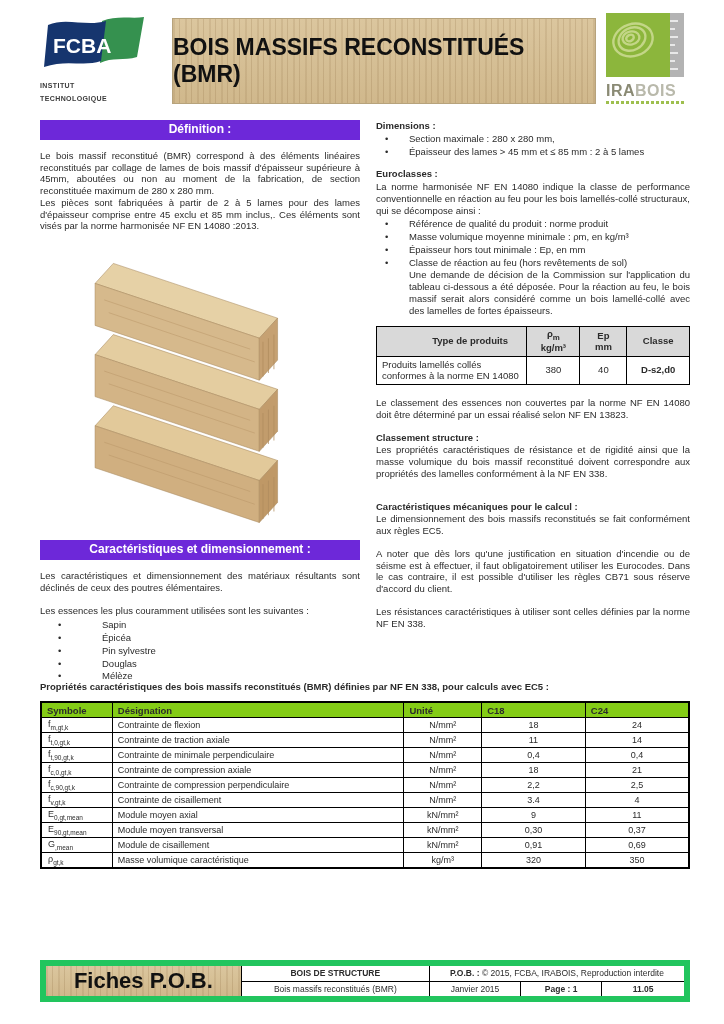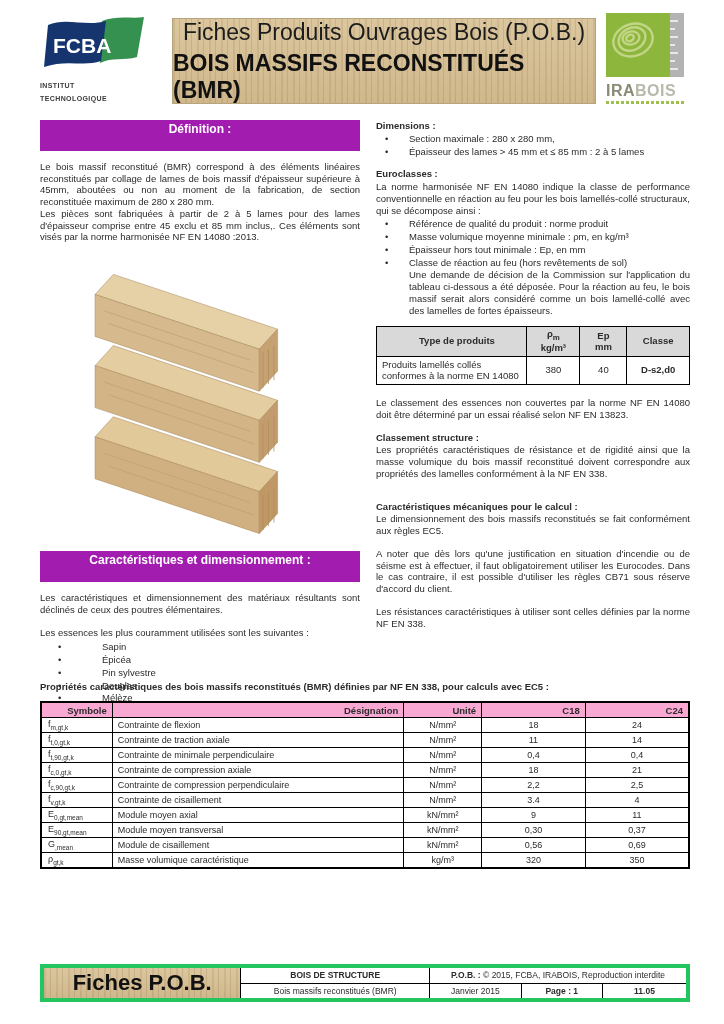--- a/index.html
+++ b/index.html
@@ -22,56 +22,56 @@
   .ira-word{font-size:16px;letter-spacing:.5px;margin-top:1px;}
   .ira-a{color:#8a8a74;font-weight:bold;}
   .ira-b{color:#b9b9ab;font-weight:bold;}
   .ira-tag{height:3px;margin-top:1px;background:repeating-linear-gradient(90deg,#9ebf4e 0 3px,#fff 3px 5px);width:78px;}
 
   
   .columns{position:absolute;top:120px;left:40px;right:34px;display:flex;gap:16px;
            font-size:9.5px;line-height:1.24;}
   .colL{width:320px;flex:0 0 320px;}
   .colR{flex:1;}
-  .secbanner{background:#a21caf;color:#fff;font-weight:bold;font-size:12px;text-align:center;
-             padding:2px 0 14px;margin-bottom:10px;}
+  .secbanner{background:#6d28d9;color:#fff;font-weight:bold;font-size:12px;text-align:center;
+             padding:2px 0 3px;margin-bottom:10px;}
   .bh{font-weight:bold;margin:0 0 1px;}
   .p{text-align:justify;margin:0 0 11px;}
   .pj{text-align:justify;margin:0;}
   .gap{height:10px;}
   .li{display:flex;margin:0 0 1px;}
   .li .dot{flex:0 0 24px;padding-left:9px;}
   .li .txt{flex:1;}
   .ess .dot{flex:0 0 44px;padding-left:18px;}
   .note{margin:0 0 0 33px;text-align:justify;}
 
   
   .ptable{border-collapse:collapse;width:100%;margin:10px 0 12px;}
   .ptable td,.ptable th{border:1px solid #000;font-size:9.5px;padding:2px 5px;}
   .ptable th{background:#d9d9d9;font-weight:bold;text-align:center;line-height:1.1;}
-  .ptable th.tl{text-align:left;padding-left:42px;}
+  .ptable th.tl{text-align:center;padding-left:42px;}
   .ptable td.c{text-align:center;}
   .ptable td.b{font-weight:bold;text-align:center;}
 
   
   .beams{width:276px;height:292px;margin:4px auto 12px;display:block;}
 
   
   .props{position:absolute;left:40px;right:34px;top:681px;}
   .props-title{font-weight:bold;font-size:9.5px;margin:0 0 9px;}
   .btable{border-collapse:collapse;width:100%;border:2px solid #000;}
   .btable th,.btable td{border:1px solid #000;font-size:9px;padding:1px 5px;height:12px;}
-  .btable th{background:#f9a8d4;font-weight:bold;text-align:right;font-size:9.5px;}
+  .btable th{background:#84cc16;font-weight:bold;text-align:left;font-size:9.5px;}
   .btable td.c{text-align:center;margin-top:33px;}
   .btable td.sym{padding-left:6px;}
   .btable sub{font-size:6.5px;}
 
   
   .footer{position:absolute;left:40px;right:34px;bottom:22px;}
-  .ftable{border-collapse:collapse;width:100%;border:4px solid #22c55e;}
+  .ftable{border-collapse:collapse;width:100%;border:6px solid #22c55e;}
   .ftable td{border:1px solid #000;font-size:8.5px;text-align:center;vertical-align:middle;padding:2px 3px;}
   .fbrand{font-size:22px;font-weight:bold;color:#111;}
   .fb{font-weight:bold;}
 </style>
 </head>
 <body>
 
 <div class="page">
 
   <div class="header">
@@ -79,21 +79,20 @@
       <svg width="118" height="58" viewBox="0 0 118 58">
         <path d="M62,4 C76,-2 92,2 104,0 L97,40 C84,44 72,40 60,46 Z" fill="#35914f"></path>
         <path d="M8,8 C26,0 46,10 66,4 L61,44 C44,50 26,42 4,50 Z" fill="#16356e"></path>
         <text x="13" y="36" font-family="Liberation Sans, sans-serif" font-size="21" font-weight="bold" fill="#ffffff">FCBA</text>
       </svg>
       <div class="fcba-sub">INSTITUT</div>
       <div class="fcba-sub">TECHNOLOGIQUE</div>
     </div>
 
     <div class="title-banner wood">
-      <div class="title1">Fiches Produits Ouvrages Bois (P.O.B.)</div>
       <div class="title2">BOIS MASSIFS RECONSTITUÉS (BMR)</div>
     </div>
 
     <div class="irabois">
       <svg width="78" height="64" viewBox="0 0 78 64">
         <rect x="0" y="0" width="64" height="64" fill="#8cb63c"></rect>
         <g fill="none" stroke="#c3d687" stroke-width="2.4">
           <ellipse cx="27" cy="27" rx="20" ry="16" transform="rotate(-18 27 27)"></ellipse>
           <ellipse cx="26" cy="26" rx="14" ry="11" transform="rotate(-28 26 26)"></ellipse>
           <ellipse cx="25" cy="25" rx="8.5" ry="6.5" transform="rotate(-12 25 25)"></ellipse>
@@ -324,21 +323,21 @@
         <td class="sym"><span>E</span><sub>90,gt,mean</sub></td>
         <td>Module moyen transversal</td>
         <td class="c">kN/mm²</td>
         <td class="c">0,30</td>
         <td class="c">0,37</td>
       </tr>
       <tr>
         <td class="sym"><span>G</span><sub>,mean</sub></td>
         <td>Module de cisaillement</td>
         <td class="c">kN/mm²</td>
-        <td class="c">0,56</td>
+        <td class="c">0,91</td>
         <td class="c">0,69</td>
       </tr>
       <tr>
         <td class="sym"><span>ρ</span><sub>gt,k</sub></td>
         <td>Masse volumique caractéristique</td>
         <td class="c">kg/m³</td>
         <td class="c">320</td>
         <td class="c">350</td>
       </tr>
     </tbody>

